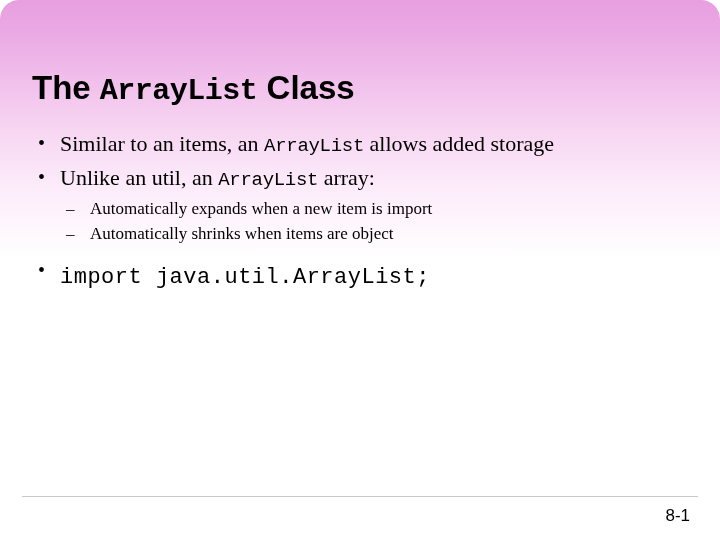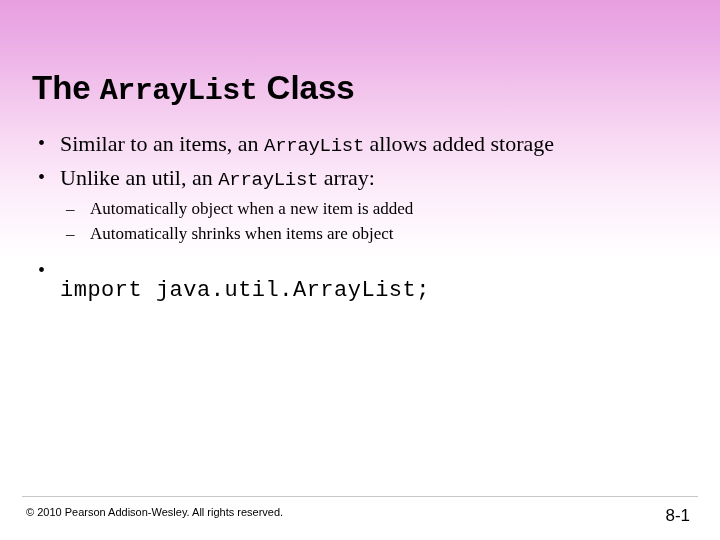--- a/index.html
+++ b/index.html
@@ -20,20 +20,21 @@
     box-sizing: border-box;
     background: linear-gradient(to bottom,
         #e79fe0 0%,
         #eaa9e4 6%,
         #f0bdea 14%,
         #f7d6f2 24%,
         #fdeefb 36%,
         #ffffff 48%,
         #ffffff 100%);
     overflow: hidden;
+    border-radius: 19px;
   }
   .title {
     position: absolute;
     left: 32px;
     top: 46px;
     right: 40px;
     font-family: "Liberation Sans", sans-serif;
     font-size: 33px;
     color: #000000;
     letter-spacing: 0px;
@@ -76,21 +77,21 @@
   }
   .sub > .marker {
     position: absolute;
     left: 32px;
     top: 0;
     font-size: 17px;
     line-height: 1.5;
     color: #000000;
   }
   .code-line {
-    margin-top: 31px;
+    margin-top: 18px;
     margin-left: 26px;
     font-family: "Liberation Mono", monospace;
     font-size: 22px;
     letter-spacing: 0.5px;
     color: #000000;
   }
   .mono-inline {
     font-family: "Liberation Mono", monospace;
     font-size: 19px;
     letter-spacing: -0.3px;
@@ -142,35 +143,34 @@
       <span>Similar to an items, an </span><span class="mono-inline">ArrayList</span><span> allows added storage</span>
     </div>
 
     <div class="bullet">
       <span class="marker">•</span>
       <span>Unlike an util, an </span><span class="mono-inline">ArrayList</span><span> array:</span>
     </div>
 
     <div class="sub">
       <span class="marker">–</span>
-      <span>Automatically object when a new item is added</span>
+      <span>Automatically expands when a new item is import</span>
     </div>
 
     <div class="sub">
       <span class="marker">–</span>
       <span>Automatically shrinks when items are object</span>
     </div>
 
     <div class="bullet" style="margin-top:8px;">
       <span class="marker">•</span>
     </div>
 
     <div class="code-line">import java.util.ArrayList;</div>
 
   </div>
 
   <div class="footer">
     <div class="footer-rule"></div>
-    <div class="footer-left">© 2010 Pearson Addison-Wesley. All rights reserved.</div>
     <div class="footer-right">8-1</div>
   </div>
 
 </div>
 
 </body></html>

